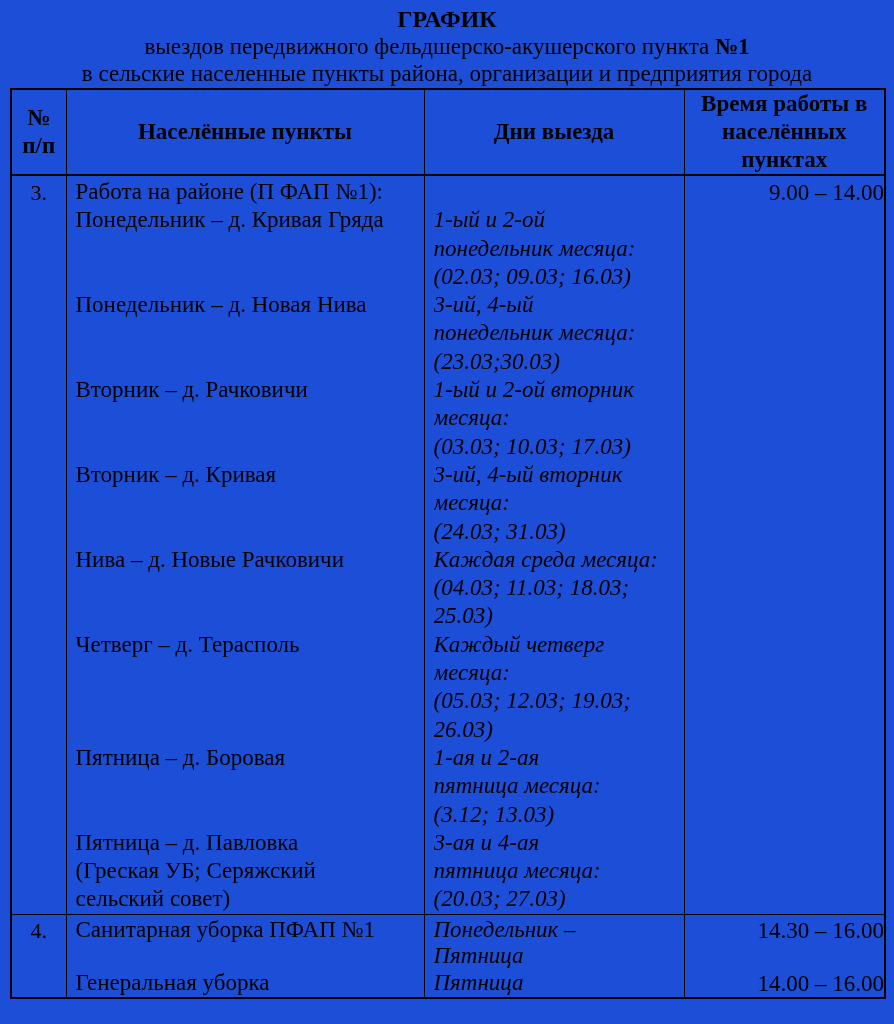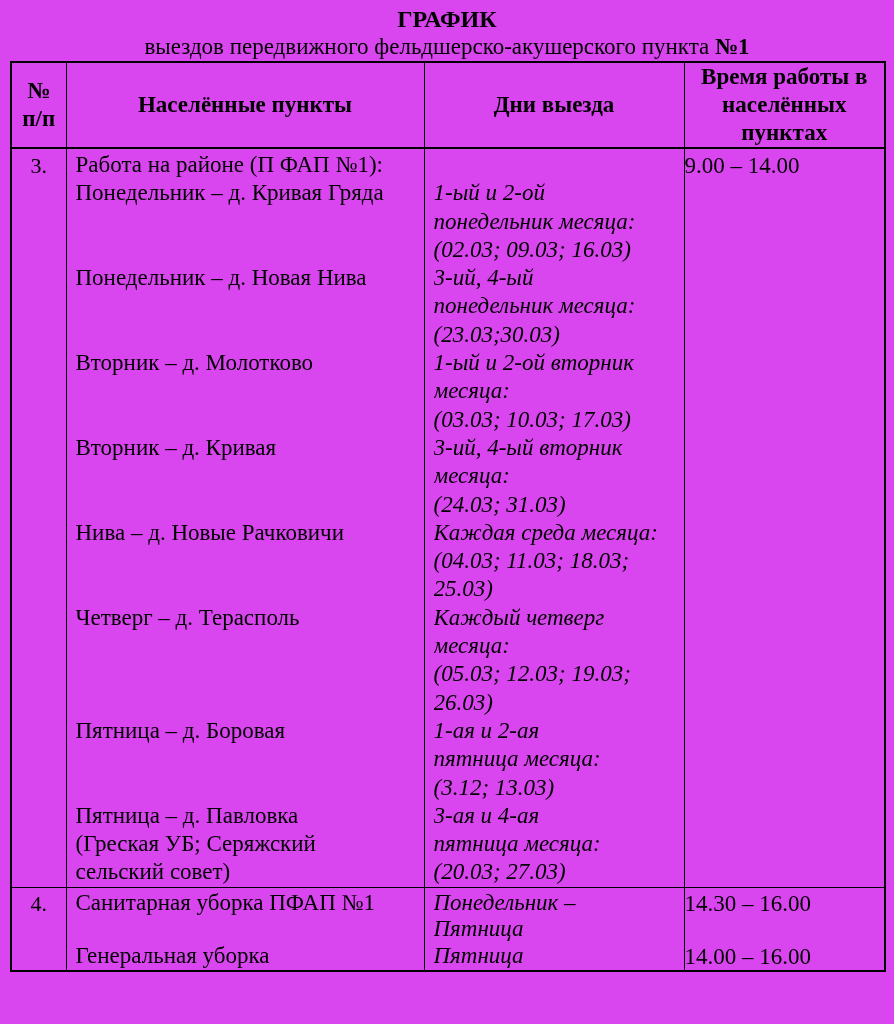--- a/index.html
+++ b/index.html
@@ -7,21 +7,21 @@
     margin: 0;
     padding: 0;
     background: #ffffff;
     color: #000000;
     font-family: "Liberation Serif", "DejaVu Serif", serif;
   }
   .page {
     position: relative;
     width: 894px;
     height: 1024px;
-    background: #d946ef;
+    background: #1d4ed8;
     overflow: hidden;
   }
   .title-block {
     padding-top: 5px;
     text-align: center;
   }
   .doc-title {
     font-size: 24px;
     font-weight: bold;
     line-height: 28px;
@@ -61,30 +61,31 @@
   .schedule td .line {
     line-height: 28.3px;
     white-space: nowrap;
     overflow: hidden;
   }
   .schedule tr.row-short td .line { line-height: 26.5px; }
   td.c-num  { text-align: center; padding-top: 3px; }
   td.c-num .line { font-size: 22px; }
   td.c-settlements { padding: 2px 4px 0 9px; }
   td.c-days        { padding: 2px 4px 0 9px; font-style: italic; }
-  td.c-time        { text-align: left; padding-top: 3px; }
+  td.c-time        { text-align: right; padding-top: 3px; }
 </style>
 </head>
 <body>
 
 <div class="page">
 
   <div class="title-block">
     <div class="doc-title">ГРАФИК</div>
     <div class="doc-subtitle"><span>выездов передвижного фельдшерско-акушерского пункта </span><b>№1</b></div>
+    <div class="doc-subtitle">в сельские населенные пункты района, организации и предприятия города</div>
   </div>
 
   <table class="schedule">
     <colgroup>
       <col style="width:55px">
       <col style="width:358px">
       <col style="width:260px">
       <col style="width:201px">
     </colgroup>
     <thead>
@@ -108,21 +109,21 @@
             <div class="line">3.</div>
           </td>
         <td class="c-settlements">
             <div class="line">Работа на районе (П ФАП №1):</div>
             <div class="line">Понедельник – д. Кривая Гряда</div>
             <div class="line">&nbsp;</div>
             <div class="line">&nbsp;</div>
             <div class="line">Понедельник – д. Новая Нива</div>
             <div class="line">&nbsp;</div>
             <div class="line">&nbsp;</div>
-            <div class="line">Вторник – д. Молотково</div>
+            <div class="line">Вторник – д. Рачковичи</div>
             <div class="line">&nbsp;</div>
             <div class="line">&nbsp;</div>
             <div class="line">Вторник – д. Кривая</div>
             <div class="line">&nbsp;</div>
             <div class="line">&nbsp;</div>
             <div class="line">Нива – д. Новые Рачковичи</div>
             <div class="line">&nbsp;</div>
             <div class="line">&nbsp;</div>
             <div class="line">Четверг – д. Терасполь</div>
             <div class="line">&nbsp;</div>

